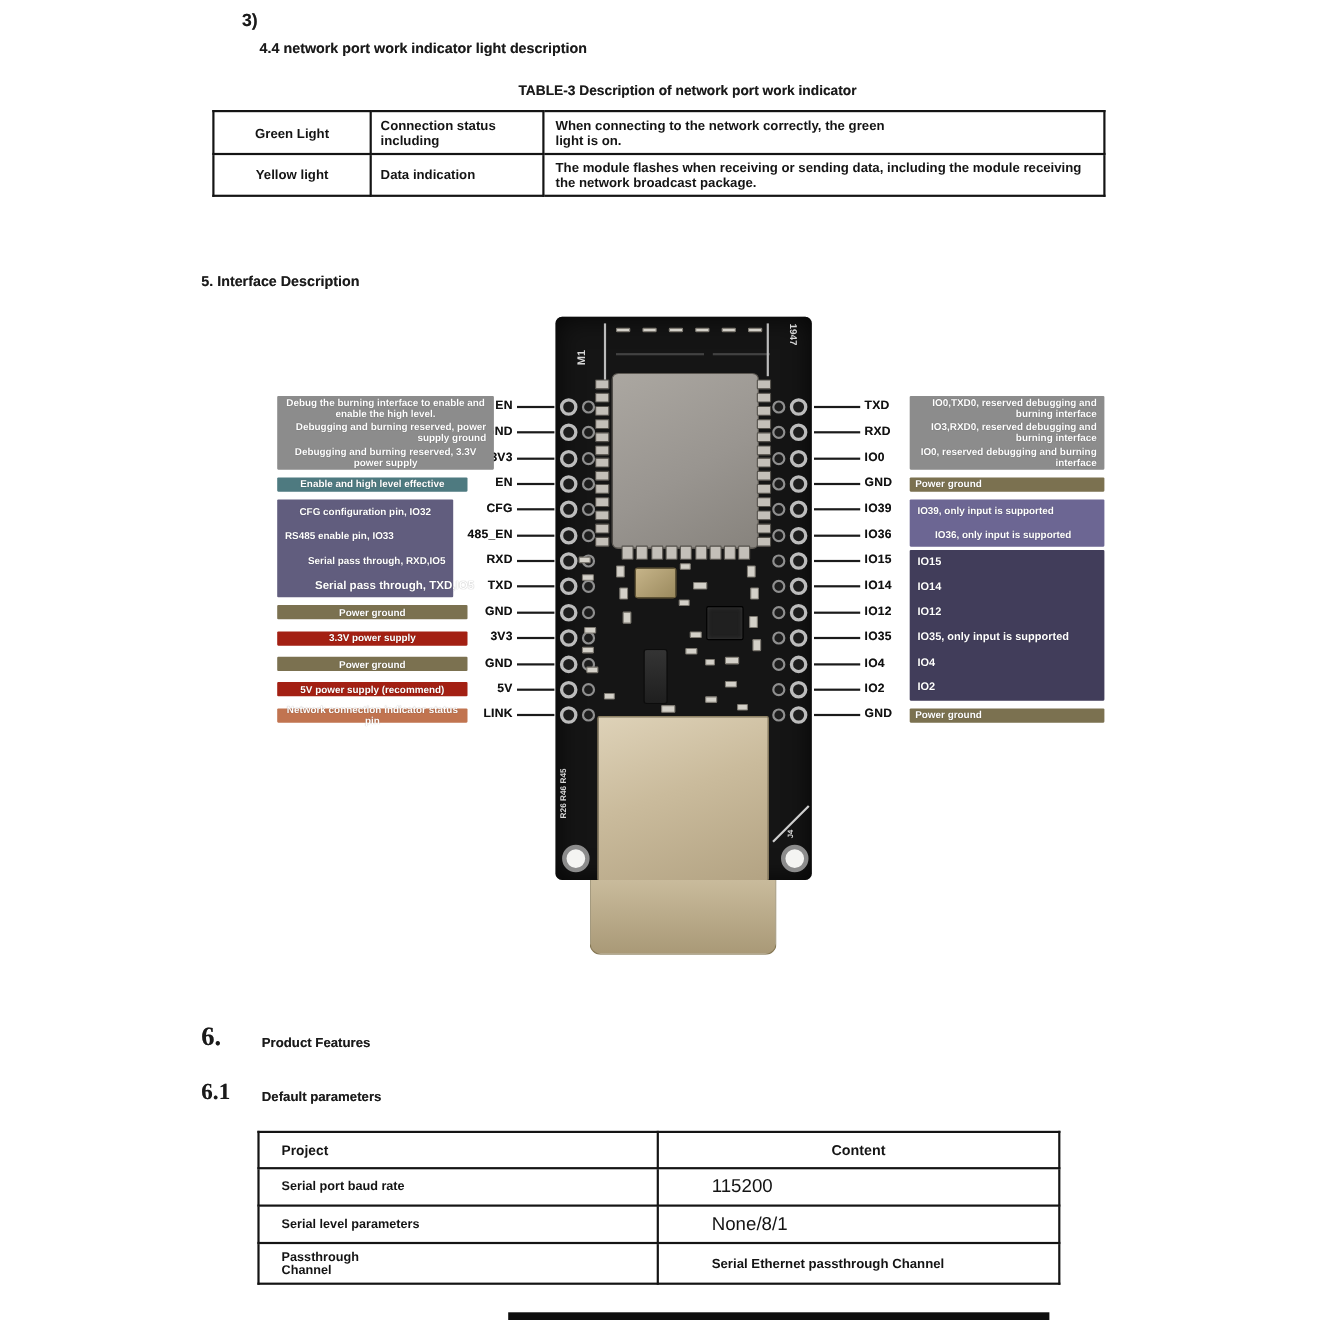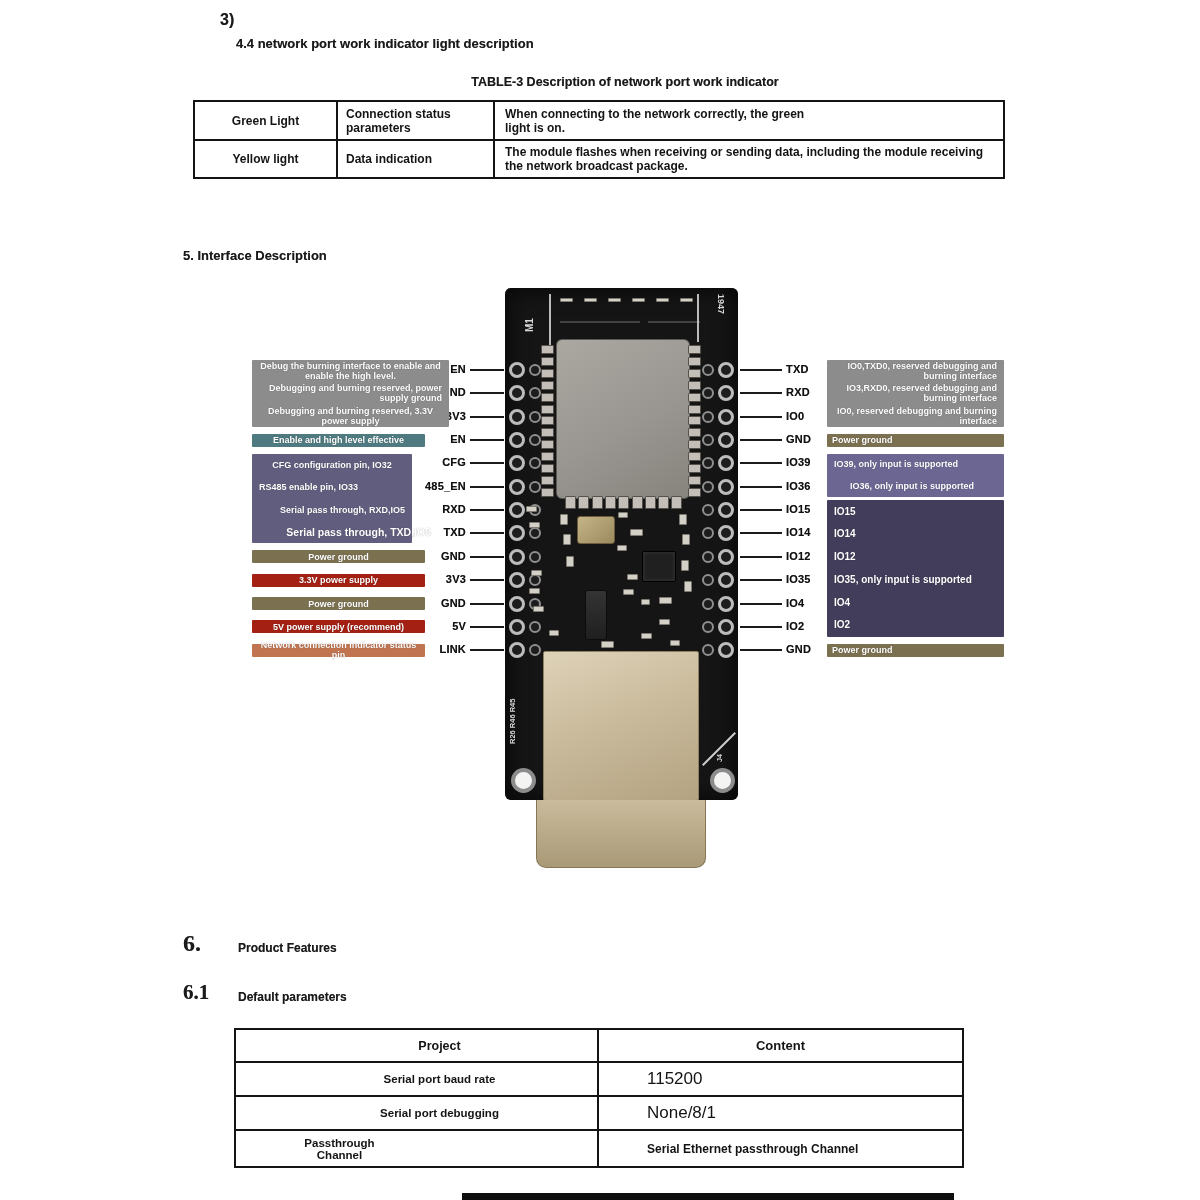--- a/index.html
+++ b/index.html
@@ -23,21 +23,21 @@
   #tbl-indicator th{text-align:center;padding:4px 2px}
   .col-light{width:143px;text-align:center}
   .col-func{width:157px;text-align:left;padding:4px 6px 4px 8px}
   .col-desc{width:510px;text-align:left;padding:4px 8px 4px 10px}
   .hrow{height:34px}.r1{height:39px}.r2{height:33px}
   .w95{width:95px;margin:0 auto}
   .w300{width:310px}
 
   #tbl-params{left:234px;top:1028px;width:728px}
   #tbl-params th,#tbl-params td{border:2px solid #141414;color:#141414;vertical-align:middle}
-  .p-col1{width:363px;text-align:center;padding-left:46px}
+  .p-col1{width:363px;text-align:left;padding-left:20px}
   .p-col2{width:365px}
   #tbl-params th.p-col2{text-align:center;font-size:13px;font-weight:700}
   #tbl-params th.p-col1{font-size:12.5px;font-weight:700}
   #tbl-params td.p-col1{font-size:11.5px;font-weight:700}
   .p-val{font-size:17px;font-weight:400;padding-left:48px;text-align:left}
   .p-val-sm{font-size:12px;font-weight:700;padding-left:48px;text-align:left}
   .ph{height:33px}.pr1{height:34px}.pr2{height:34px}.pr3{height:37px}
   .w115{width:115px}
 
   
@@ -82,21 +82,21 @@
 <div id="page">
 
   <div class="abs scan" id="item3-num">3)</div>
   <div class="abs scan" id="sec44">4.4 network port work indicator light description</div>
   <div class="abs scan" id="table3-caption">TABLE-3 Description of network port work indicator</div>
 
   <table id="tbl-indicator">
     <tbody>
     <tr class="r1">
       <td class="col-light">Green Light</td>
-      <td class="col-func">Connection status parameters</td>
+      <td class="col-func">Connection status including</td>
       <td class="col-desc">
             <div class="w300">When connecting to the network correctly, the green light is on.</div>
           </td>
     </tr>
     <tr class="r2">
       <td class="col-light">Yellow light</td>
       <td class="col-func">Data indication</td>
       <td class="col-desc">The module flashes when receiving or sending data, including the module receiving the network broadcast package.</td>
     </tr>
   </tbody>
@@ -360,21 +360,21 @@
     <tbody>
         <tr class="ph">
       <th class="p-col1">Project</th>
       <th class="p-col2">Content</th>
     </tr>
     <tr class="pr1">
       <td class="p-col1">Serial port baud rate</td>
       <td class="p-col2 p-val">115200</td>
     </tr>
     <tr class="pr2">
-      <td class="p-col1">Serial port debugging</td>
+      <td class="p-col1">Serial level parameters</td>
       <td class="p-col2 p-val">None/8/1</td>
     </tr>
     <tr class="pr3">
       <td class="p-col1">
             <div class="w115">Passthrough Channel</div>
           </td>
       <td class="p-col2 p-val-sm">Serial Ethernet passthrough Channel</td>
     </tr>
   </tbody>
     </table>

